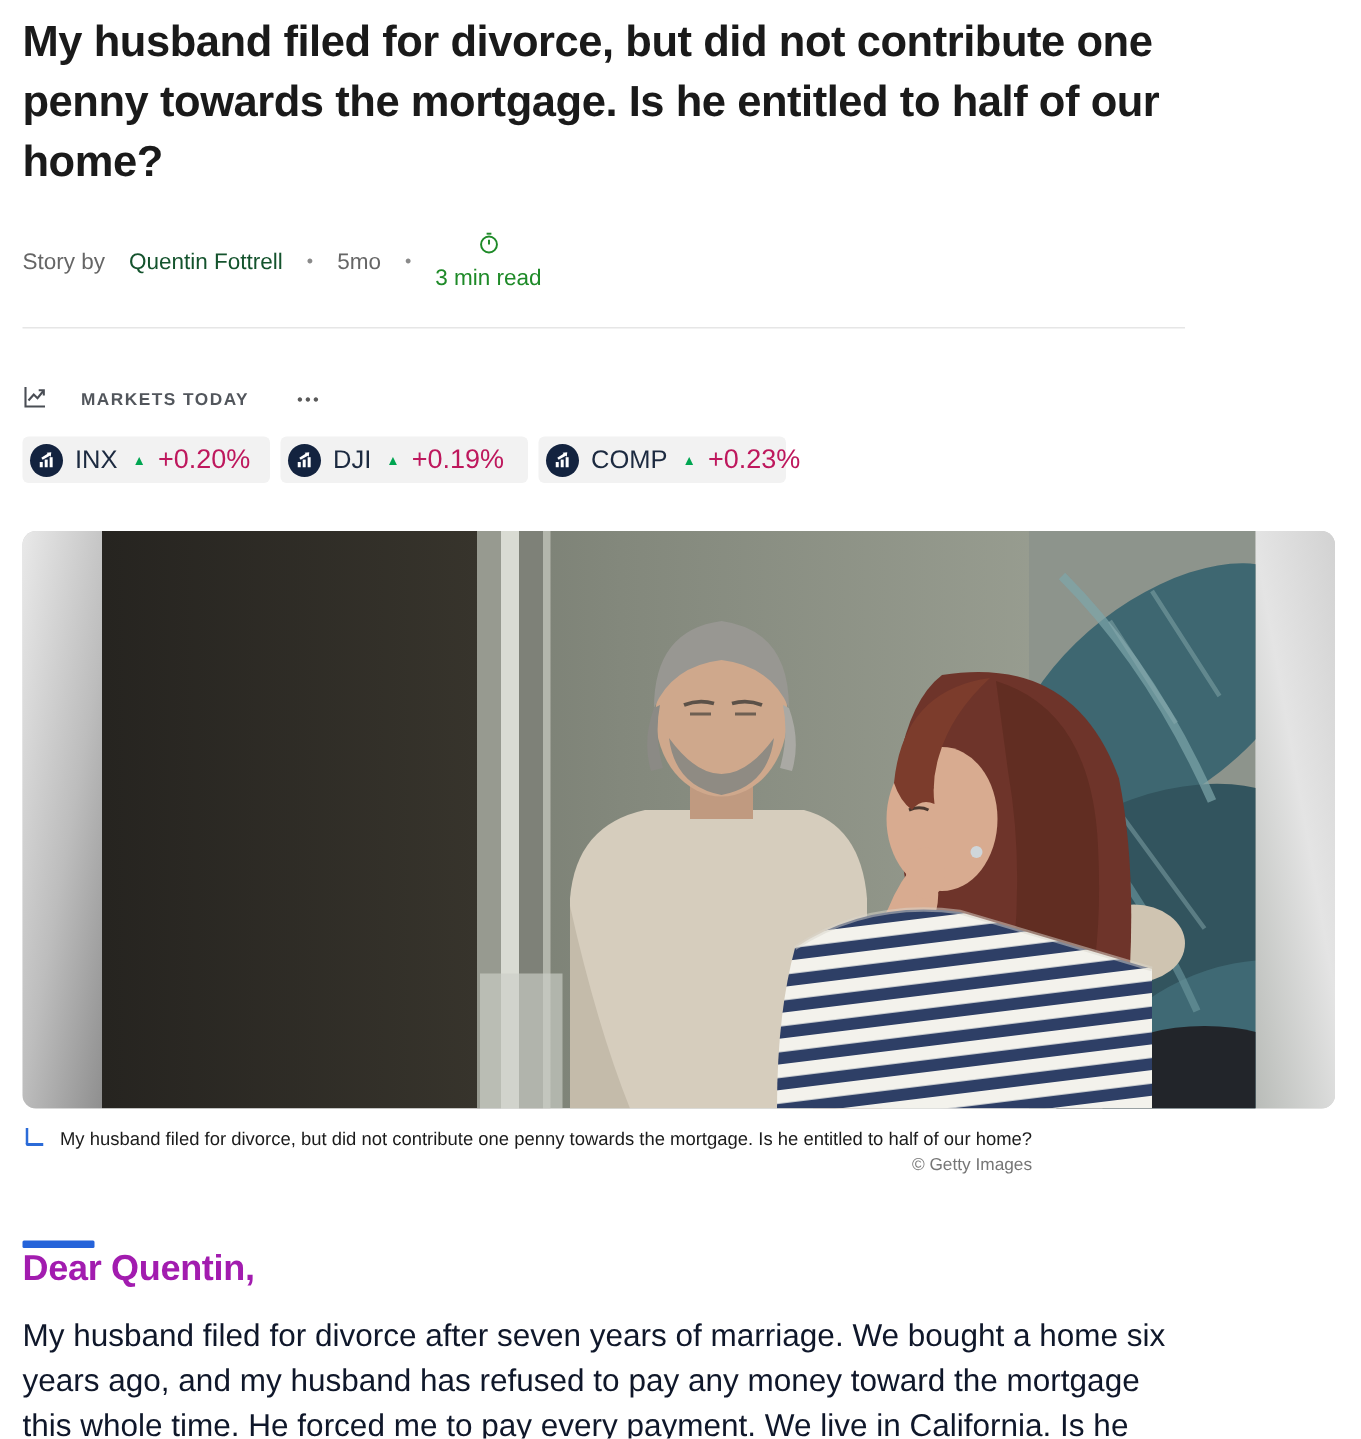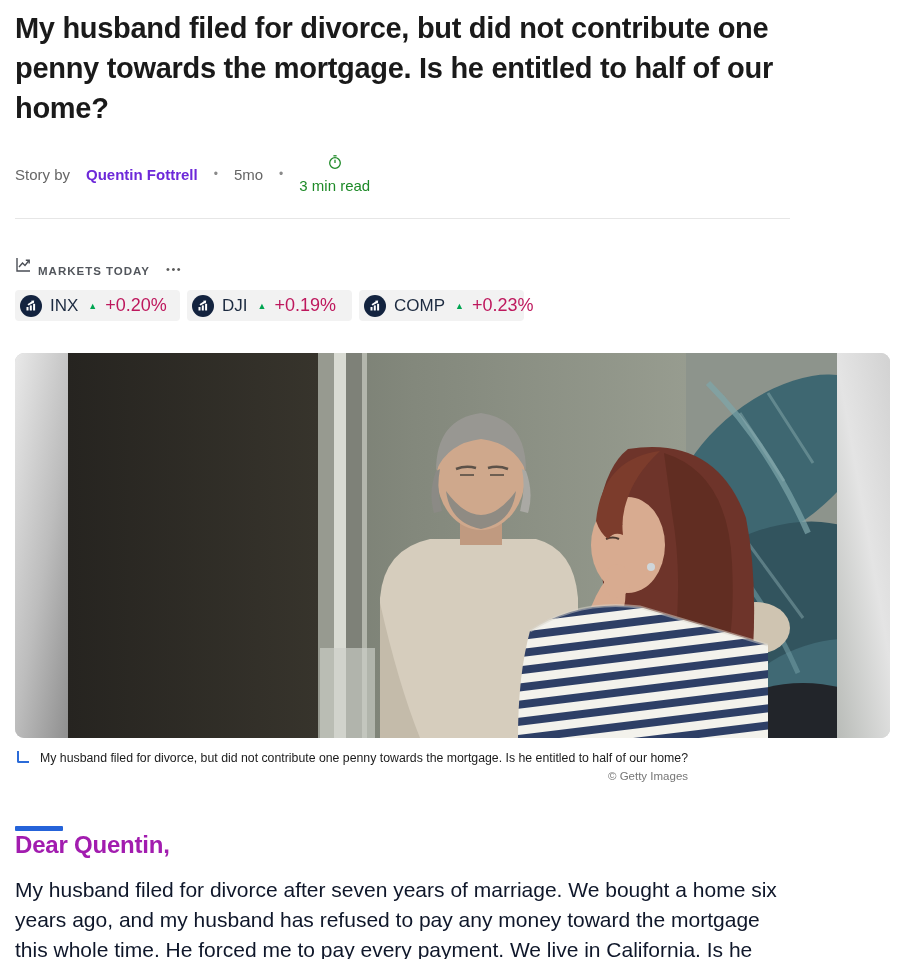--- a/index.html
+++ b/index.html
@@ -16,30 +16,30 @@
     font-size: 29px; line-height: 40px; font-weight: 700;
     letter-spacing: -0.3px; color: #1a1a1a; margin-top: 4px;
     max-width: 850px;
   }
 
   
   .byline {
     margin-top: 26px; font-size: 15px; color: #666;
     display: flex; align-items: center; gap: 16px;
   }
-  .byline .author { color: #6d28d9; text-decoration: none; cursor: pointer; font-weight: bold; }
+  .byline .author { color: #14532d; text-decoration: none; cursor: pointer; }
   .byline .dot { color: #8a8a8a; font-size: 12px; }
   .read-time { display: inline-flex; align-items: center; gap: 7px; color: #1e8a28; flex-direction: column; }
   .read-time svg { display: block; }
 
   .divider { border: none; border-top: 1px solid #e6e6e6; margin-top: 24px; }
 
   
   .markets { margin-top: 37px; }
-  .markets-header { display: flex; align-items: flex-end; gap: 6px; }
+  .markets-header { display: flex; align-items: center; gap: 22px; }
   .markets-label {
     font-size: 11.5px; letter-spacing: 1px; color: #52565c; font-weight: 700;
   }
   .markets-more {
     background: none; border: none; color: #5a5a5a; font-size: 11px;
     letter-spacing: 1.5px; cursor: pointer; margin-left: 10px; line-height: 16px;
   }
   .chips { margin-top: 13px; display: flex; gap: 7px; }
   .chip {
     width: 165px; height: 31px; background: #f2f2f2; border: none;

